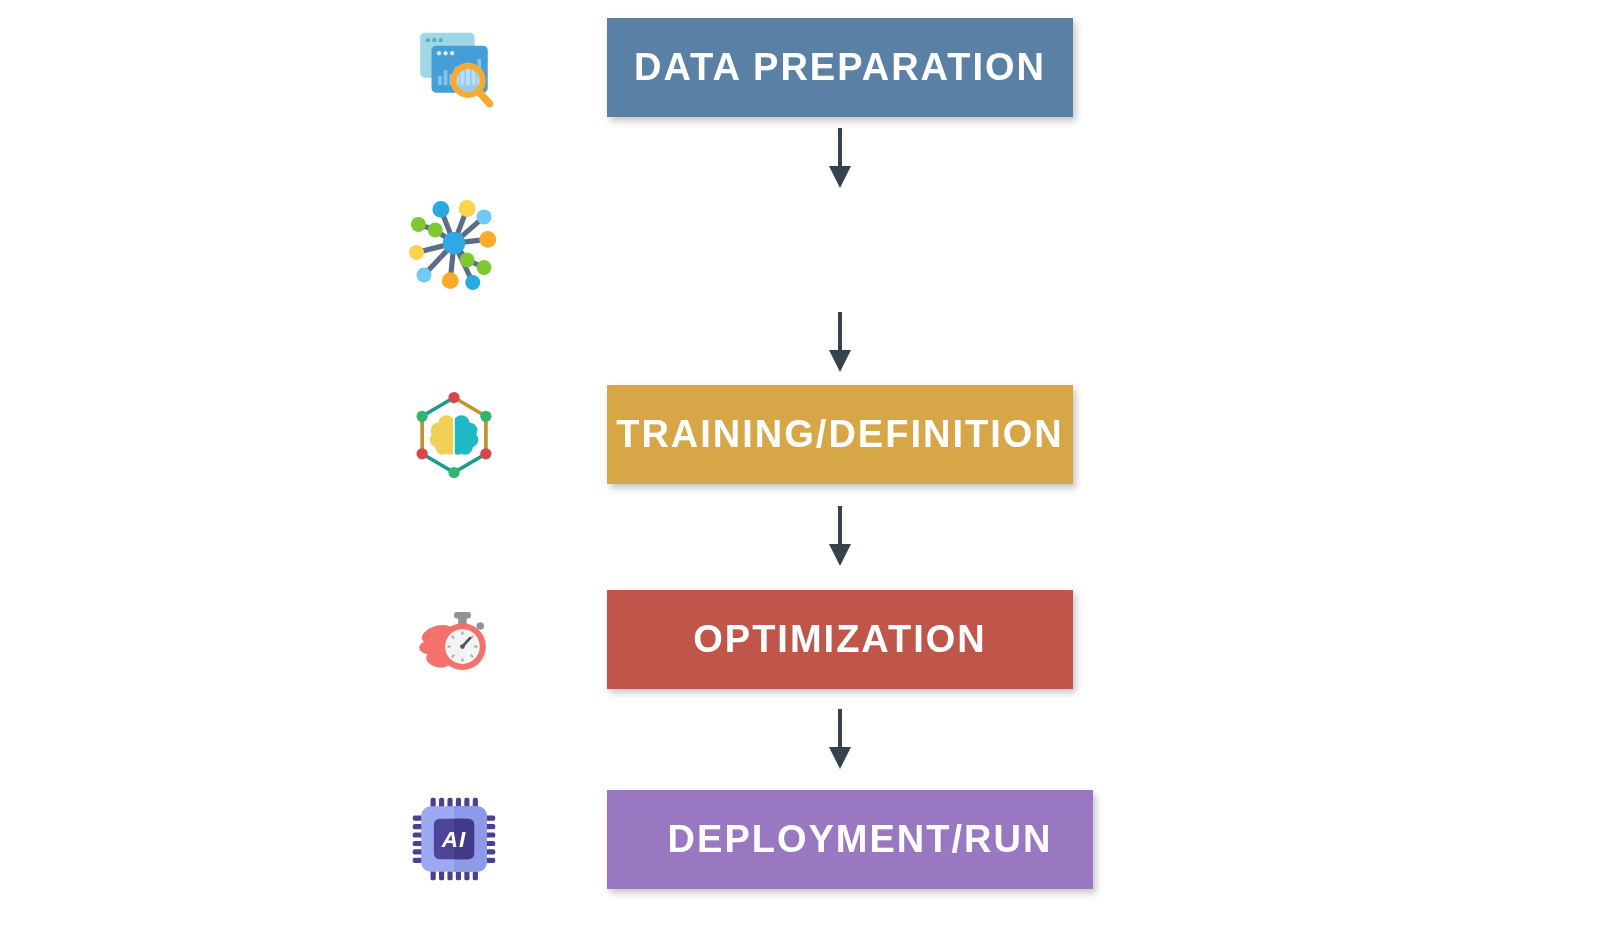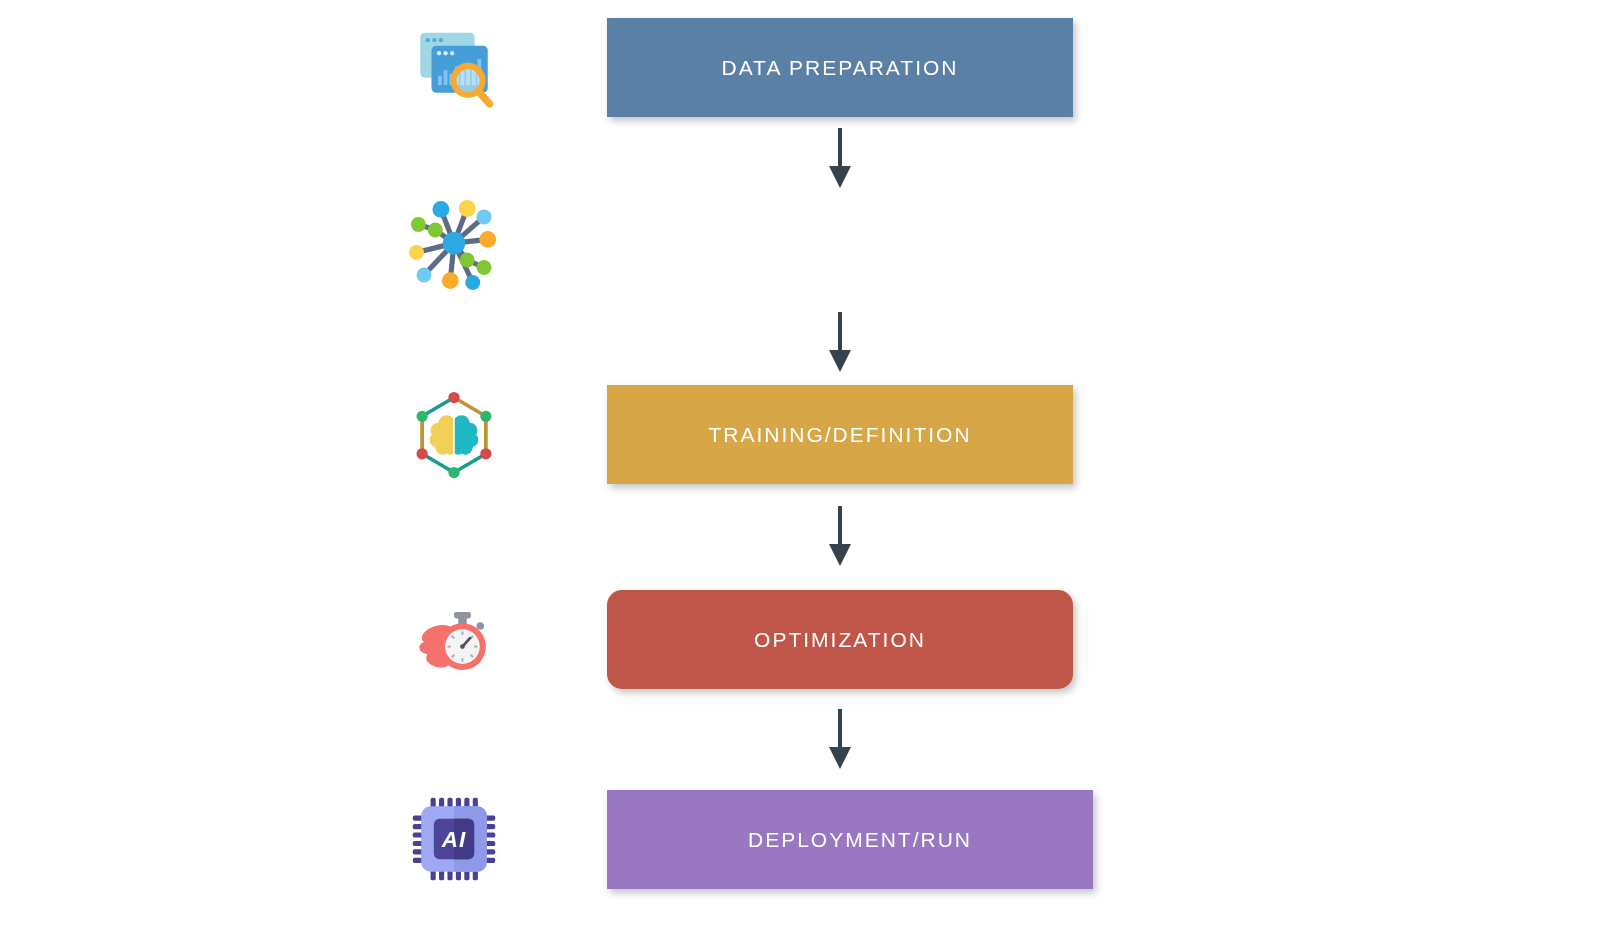--- a/index.html
+++ b/index.html
@@ -23,22 +23,22 @@
     position: absolute;
     left: 607px;
     width: 466px;
     height: 99px;
     display: flex;
     align-items: center;
     justify-content: center;
     box-shadow: 3px 4px 7px rgba(110,110,110,0.4);
   }
   .step-label {
-    font-size: 21px;
-    font-weight: 400;
+    font-size: 38px;
+    font-weight: 700;
     letter-spacing: 2px;
     white-space: nowrap;
   }
   .arrow {
     position: absolute;
     left: 825px;
     width: 30px;
     height: 60px;
   }
   .arrow svg { width: 100%; height: 100%; display: block; }
@@ -195,21 +195,21 @@
         <line x1="68.3" y1="66.3" x2="65.8" y2="63.8"></line>
         <line x1="57" y1="71" x2="57" y2="67.5"></line>
         <line x1="45.7" y1="66.3" x2="48.2" y2="63.8"></line>
         <line x1="41" y1="55" x2="44.5" y2="55"></line>
         <line x1="45.7" y1="43.7" x2="48.2" y2="46.2"></line>
       </g>
       <line x1="57" y1="55" x2="65" y2="46" stroke="#4d545b" stroke-width="3" stroke-linecap="round"></line>
       <circle cx="57" cy="55" r="2.5" fill="#4d545b"></circle>
     </svg>
   </span>
-  <div class="step-box" style="top: 590px; background: rgb(192, 85, 73); color: rgb(255, 255, 255); border-radius: 15px;">
+  <div class="step-box" style="top: 590px; background: rgb(192, 85, 73); color: rgb(255, 255, 255);">
     <span class="step-label">OPTIMIZATION</span>
   </div>
 
   <div class="arrow" style="top: 709px; color: rgb(54, 66, 76);">
     <svg viewBox="0 0 30 60">
       <line x1="15" y1="0" x2="15" y2="40" stroke="currentColor" stroke-width="4"></line>
       <polygon points="4,38 26,38 15,60" fill="currentColor"></polygon>
     </svg>
   </div>
 

